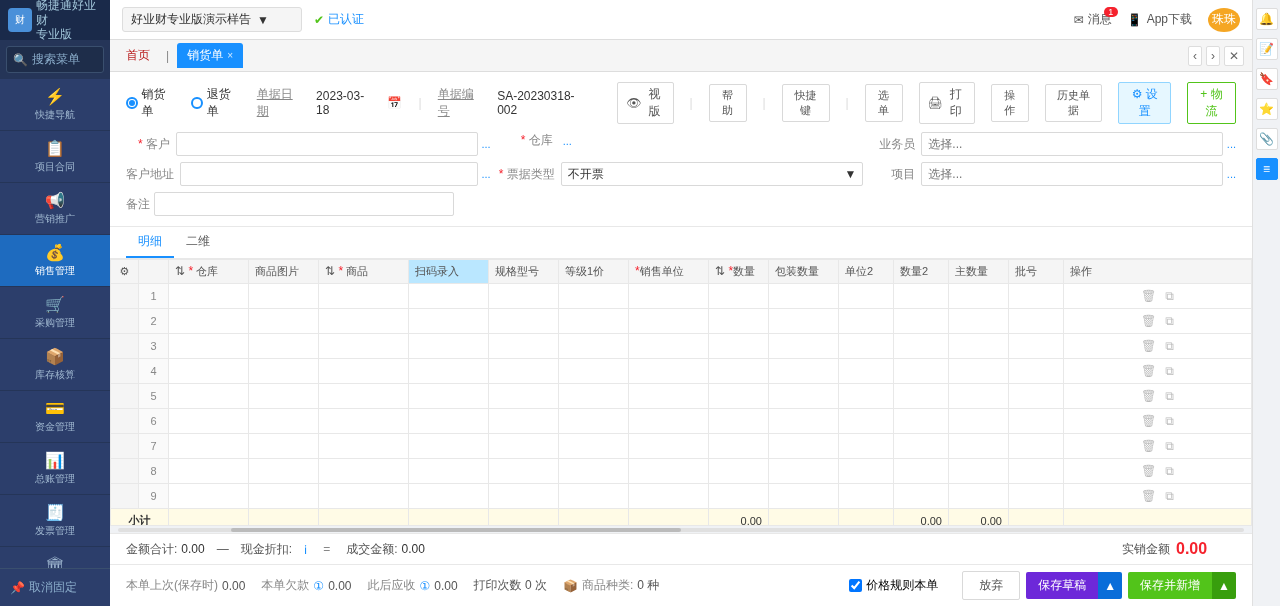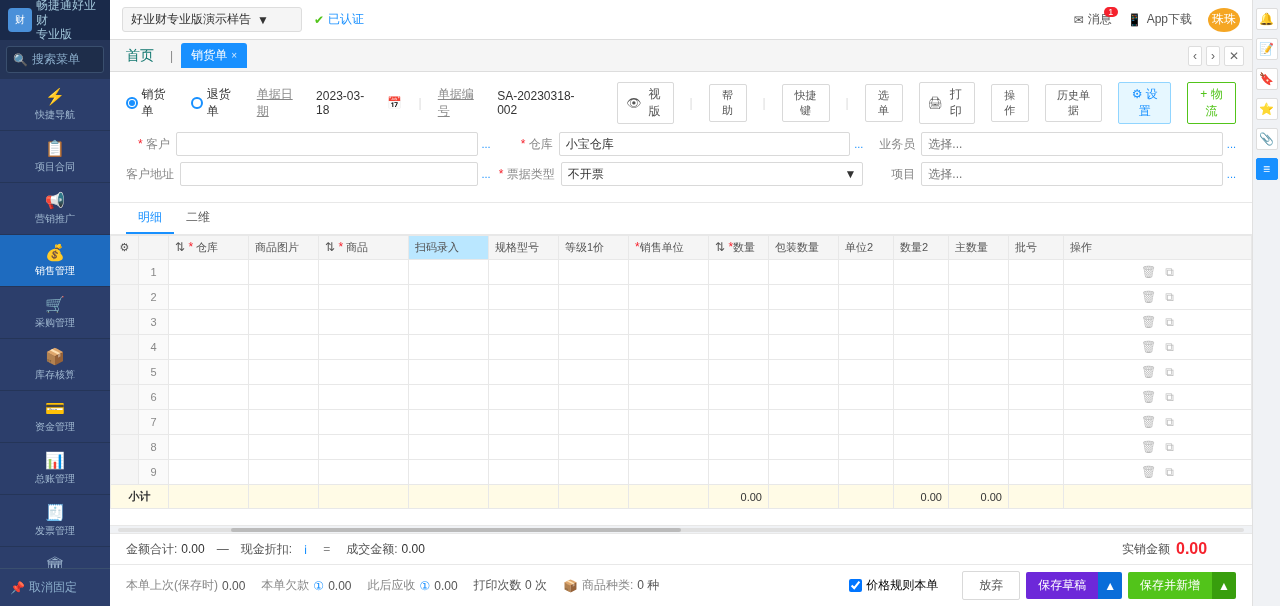--- a/index.html
+++ b/index.html
@@ -28,21 +28,21 @@
     .topbar-company { display: flex; align-items: center; gap: 6px; color: #333; font-size: 12px; background: #f5f5f5; border: 1px solid #ddd; border-radius: 3px; padding: 3px 8px; min-width: 180px; }
     .topbar-cert { display: flex; align-items: center; gap: 4px; color: #1890ff; font-size: 11px; }
     .topbar-cert-icon { color: #52c41a; }
     .topbar-right { margin-left: auto; display: flex; align-items: center; gap: 16px; }
     .topbar-action { display: flex; align-items: center; gap: 4px; color: #555; cursor: pointer; font-size: 11px; position: relative; }
     .badge { background: #f5222d; color: white; border-radius: 8px; padding: 0 4px; font-size: 9px; position: absolute; top: -4px; right: -6px; min-width: 14px; text-align: center; }
     .topbar-avatar { width: 32px; height: 24px; background: #f5a623; border-radius: 50%; display: flex; align-items: center; justify-content: center; color: white; font-size: 11px; }
 
     
     .tabbar { background: #f5f5f5; height: 32px; display: flex; align-items: center; padding: 0 8px; border-bottom: 1px solid #ddd; gap: 4px; flex-shrink: 0; }
-    .tab-home { color: #0f766e; padding: 4px 8px; font-size: 14px; cursor: pointer; }
+    .tab-home { color: #b91c1c; padding: 4px 8px; font-size: 12px; cursor: pointer; }
     .tab-item { background: #1890ff; color: white; padding: 4px 10px; border-radius: 3px 3px 0 0; font-size: 12px; cursor: pointer; display: flex; align-items: center; gap: 4px; }
     .tab-close { color: rgba(255,255,255,0.8); font-size: 10px; cursor: pointer; }
     .tab-nav { margin-left: auto; display: flex; gap: 4px; align-items: center; }
     .tab-nav-btn { color: #666; cursor: pointer; padding: 2px 4px; border: 1px solid #ddd; background: white; border-radius: 2px; }
 
     
     .form-area { background: white; padding: 10px 16px; border-bottom: 1px solid #e8e8e8; flex-shrink: 0; }
     .form-radio-row { display: flex; align-items: center; gap: 16px; margin-bottom: 8px; }
     .radio-option { display: flex; align-items: center; gap: 4px; color: #333; cursor: pointer; }
     .radio-circle { width: 12px; height: 12px; border-radius: 50%; border: 2px solid #1890ff; display: flex; align-items: center; justify-content: center; }
@@ -261,23 +261,20 @@
     </div>
 
     <div class="form-row">
       <div class="form-field" style="flex:1.5;">
         <span class="form-field-label"><span style="color:#f5222d;">*</span> 客户</span>
         <input class="form-input" style="flex: 1 1 0%;" type="text" value="">
         <span class="form-input-ellipsis">...</span>
       </div>
       <div class="form-field" style="flex:1.5;">
         <span class="form-field-label" style="min-width:60px;"><span style="color:#f5222d;">*</span> 仓库</span>
-        <div class="form-input" style="flex:1;">
-          <span>小宝仓库</span>
-        </div>
         <span class="form-input-ellipsis">...</span>
       </div>
       <div class="form-field" style="flex:1.5;">
         <span class="form-field-label" style="min-width:50px;">业务员</span>
         <input class="form-input" style="flex: 1 1 0%;" type="text" placeholder="选择...">
         <span class="form-input-ellipsis">...</span>
       </div>
     </div>
 
     <div class="form-row">
@@ -293,20 +290,24 @@
           <span>▼</span>
         </div>
       </div>
       <div class="form-field" style="flex:1.5;">
         <span class="form-field-label" style="min-width:50px;">项目</span>
         <input class="form-input" style="flex: 1 1 0%;" type="text" placeholder="选择...">
         <span class="form-input-ellipsis">...</span>
       </div>
     </div>
 
+    <div class="form-note">
+      <span class="form-note-label">备注</span>
+      <input class="form-note-input" type="text" style="">
+    </div>
   </div>
 
   <div class="table-area">
     <div class="table-tabs">
       <div class="table-tab active">明细</div>
       <div class="table-tab">二维</div>
     </div>
     <div class="table-wrapper">
       <table>
         <thead>

